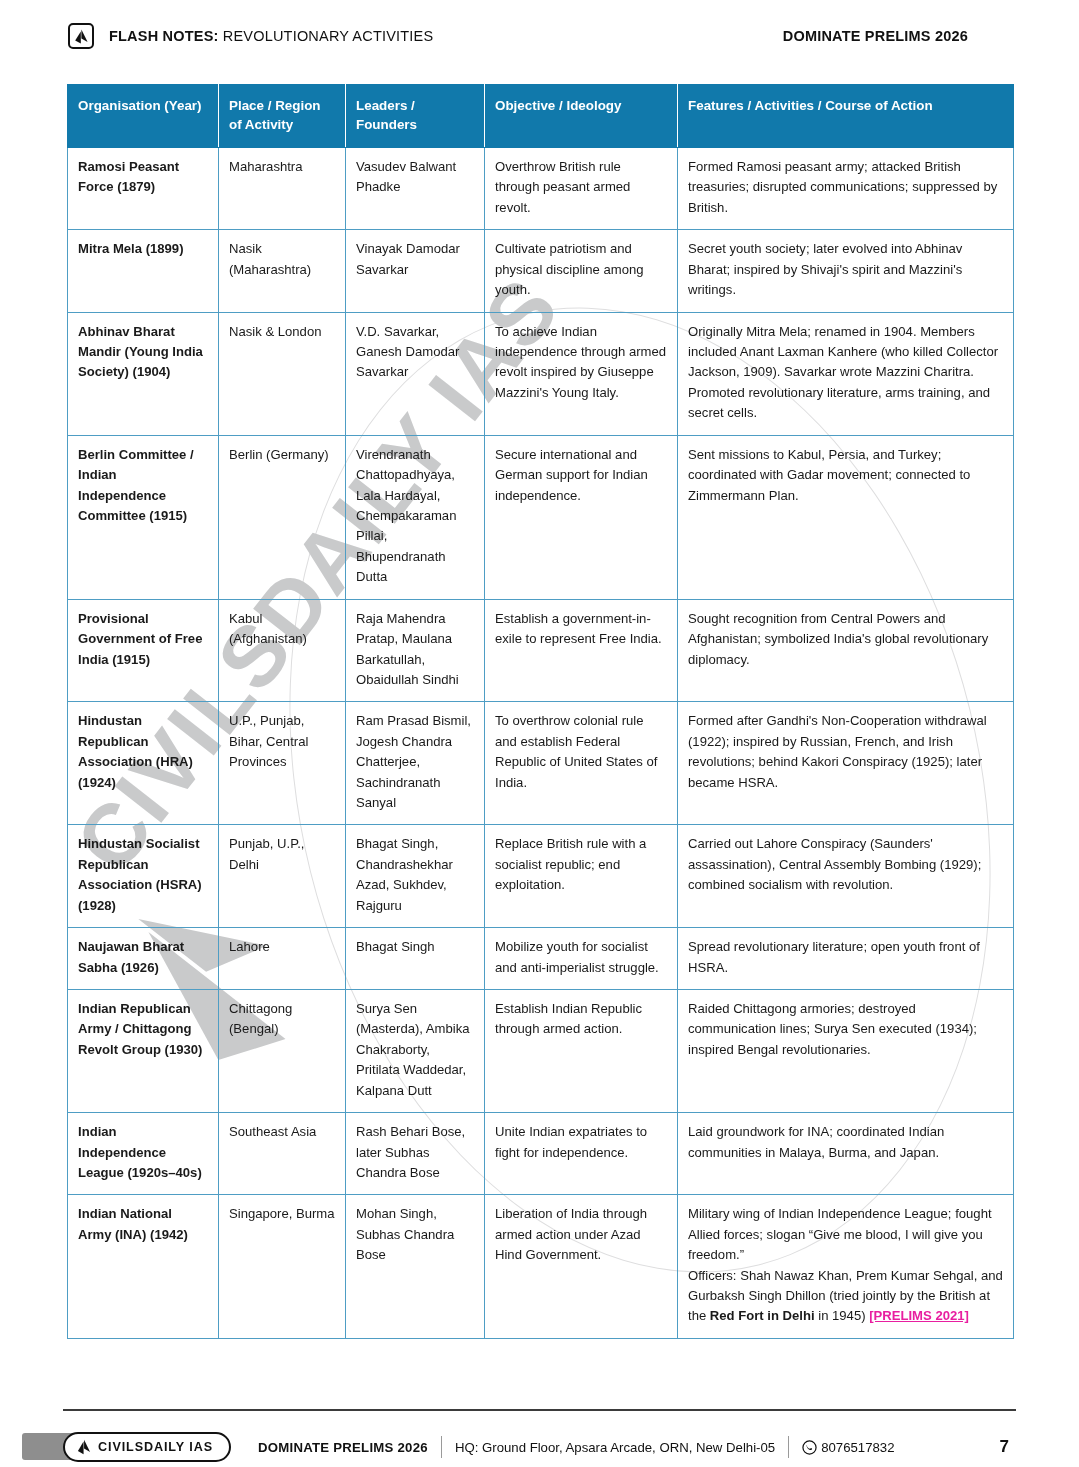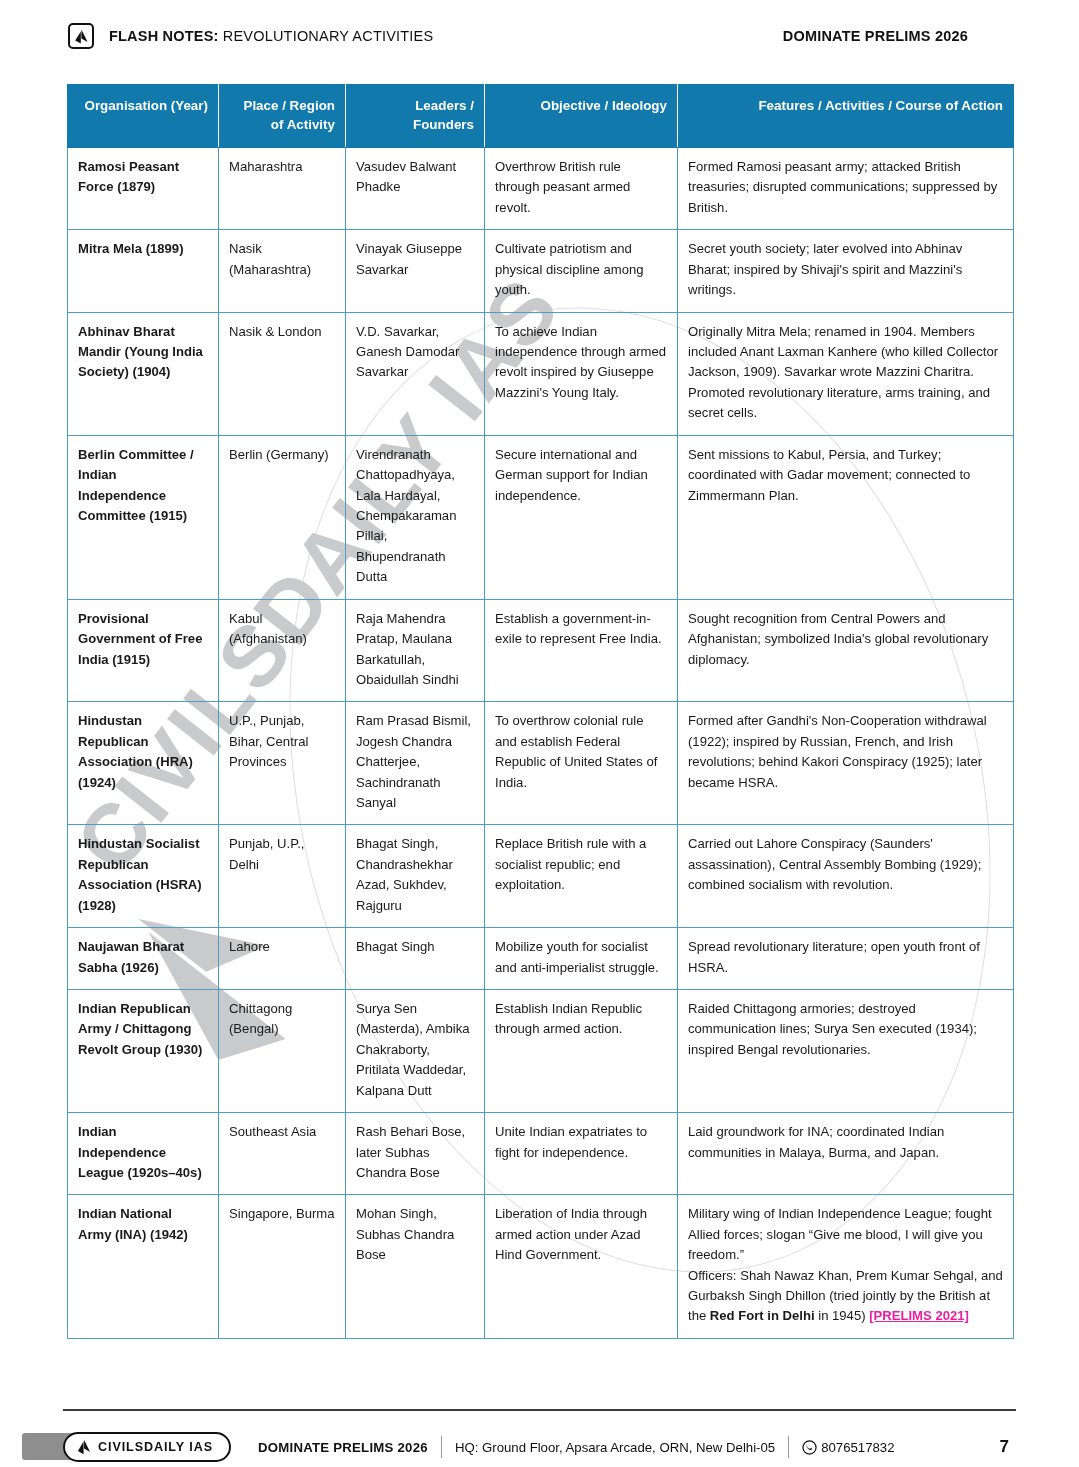--- a/index.html
+++ b/index.html
@@ -116,21 +116,21 @@
   }
   table.flash-table thead th {
     background: #1179ab;
     border: 1px solid #1179ab;
     border-right: 1px solid #ffffff;
     color: #ffffff;
     font-weight: 700;
     font-size: 13.4px;
     line-height: 1.42;
     padding: 11px 10px 13px 10px;
-    text-align: right;
+    text-align: left;
   }
   table.flash-table thead th:last-child { border-right: 1px solid #1179ab; }
   td.org-cell { font-weight: 700; }
   .mag { color: #e81fa0; font-weight: 700; text-decoration: underline; }
   .bld { font-weight: 700; }
 
   col.c1 { width: 151px; }
   col.c2 { width: 127px; }
   col.c3 { width: 139px; }
   col.c4 { width: 193px; }
@@ -254,21 +254,21 @@
       <tr>
         <td class="org-cell">Ramosi Peasant Force (1879)</td>
         <td>Maharashtra</td>
         <td>Vasudev Balwant Phadke</td>
         <td>Overthrow British rule through peasant armed revolt.</td>
         <td>Formed Ramosi peasant army; attacked British treasuries; disrupted communications; suppressed by British.</td>
       </tr>
       <tr>
         <td class="org-cell">Mitra Mela (1899)</td>
         <td>Nasik (Maharashtra)</td>
-        <td>Vinayak Giuseppe Savarkar</td>
+        <td>Vinayak Damodar Savarkar</td>
         <td>Cultivate patriotism and physical discipline among youth.</td>
         <td>Secret youth society; later evolved into Abhinav Bharat; inspired by Shivaji's spirit and Mazzini's writings.</td>
       </tr>
       <tr>
         <td class="org-cell">Abhinav Bharat Mandir (Young India Society) (1904)</td>
         <td>Nasik &amp; London</td>
         <td>V.D. Savarkar, Ganesh Damodar Savarkar</td>
         <td>To achieve Indian independence through armed revolt inspired by Giuseppe Mazzini's Young Italy.</td>
         <td>Originally Mitra Mela; renamed in 1904. Members included Anant Laxman Kanhere (who killed Collector Jackson, 1909). Savarkar wrote Mazzini Charitra. Promoted revolutionary literature, arms training, and secret cells.</td>
       </tr>

